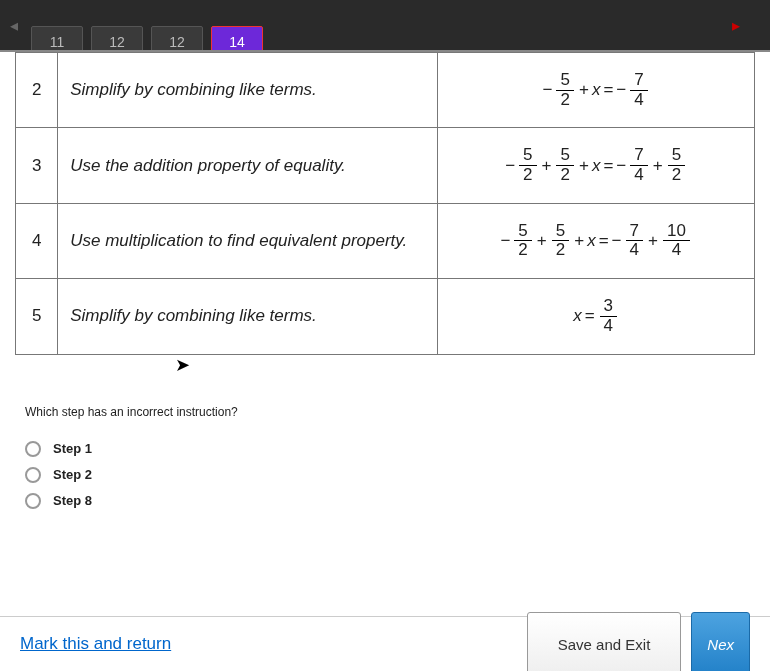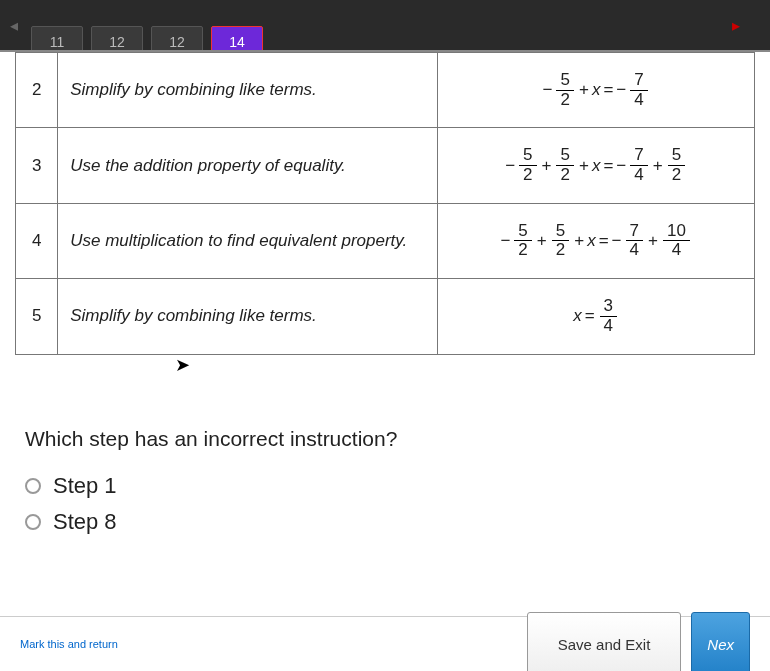--- a/index.html
+++ b/index.html
@@ -21,29 +21,29 @@
     
     .frac { display: inline-block; vertical-align: middle; text-align: center; margin: 0 2px; }
     .frac .n { display: block; border-bottom: 1.5px solid #000; padding: 0 4px; line-height: 1.1; }
     .frac .d { display: block; padding: 0 4px; line-height: 1.1; }
     .neg { display: inline-block; vertical-align: middle; margin-right: 2px; }
     .eq-wrap { display: inline-flex; align-items: center; justify-content: center; width: 100%; }
     .op { margin: 0 3px; }
     
     .cursor { position: absolute; left: 175px; top: 302px; font-size: 18px; color: #000; }
     
-    .question { margin-left: 25px; margin-top: 72px; font-size: 21px; color: #222; }
+    .question { margin-left: 25px; margin-top: 50px; font-size: 12px; color: #222; }
     
     .options { margin-left: 25px; margin-top: 22px; }
     .option { display: flex; align-items: center; margin-bottom: 10px; cursor: pointer; }
     .radio { width: 16px; height: 16px; border: 2px solid #999; border-radius: 50%; margin-right: 12px; }
-    .option-label { font-size: 22px; color: #222; }
+    .option-label { font-size: 13px; color: #222; font-weight: bold; }
     
     .footer { position: absolute; bottom: 0; left: 0; right: 0; height: 55px; border-top: 1px solid #ccc; display: flex; align-items: center; padding: 0 20px; }
-    .mark-link { color: #0066cc; font-size: 11px; cursor: pointer; }
+    .mark-link { color: #0066cc; text-decoration: underline; font-size: 17px; cursor: pointer; }
     .footer-buttons { margin-left: auto; display: flex; gap: 10px; }
     .btn-save { background: linear-gradient(#fff, #eee); border: 1px solid #999; padding: 23px 30px; font-size: 15px; color: #333; cursor: pointer; border-radius: 3px; }
     .btn-next { background: linear-gradient(#4da3e0, #2180c8); border: 1px solid #1a6aa8; padding: 9px 15px; font-size: 15px; color: #fff; cursor: pointer; border-radius: 3px; font-style: italic; }
   </style>
 </head>
 <body>
 
 <div class="nav-bar">
   <span class="nav-arrow-left">◂</span>
   <div class="nav-item">11</div>
@@ -161,20 +161,24 @@
 
   <div class="question">Which step has an incorrect instruction?</div>
 
   <div class="options">
     <div class="option">
       <span class="radio"></span>
       <span class="option-label">Step 1</span>
     </div>
     <div class="option">
       <span class="radio"></span>
+      <span class="option-label">Step 2</span>
+    </div>
+    <div class="option">
+      <span class="radio"></span>
       <span class="option-label">Step 8</span>
     </div>
   </div>
 
   <div class="footer">
     <a class="mark-link">Mark this and return</a>
     <div class="footer-buttons">
       <button class="btn-save">Save and Exit</button>
       <button class="btn-next">Nex</button>
     </div>

